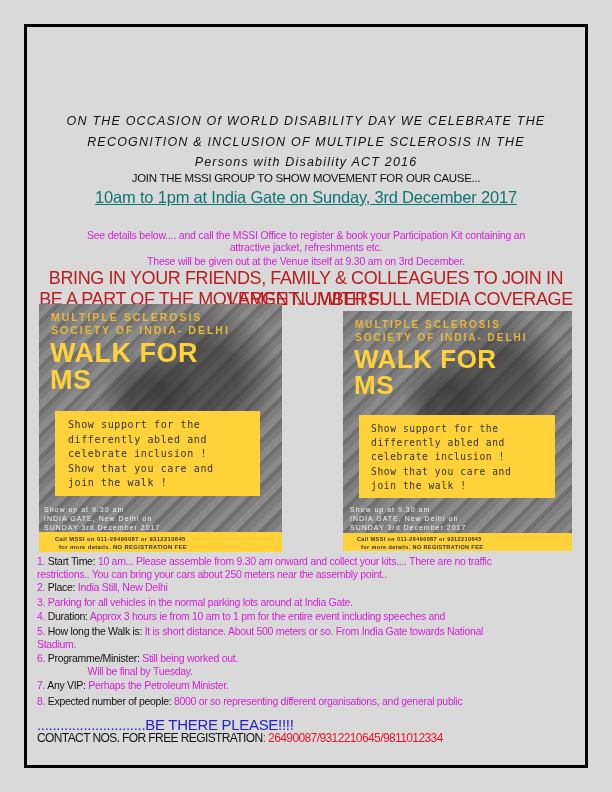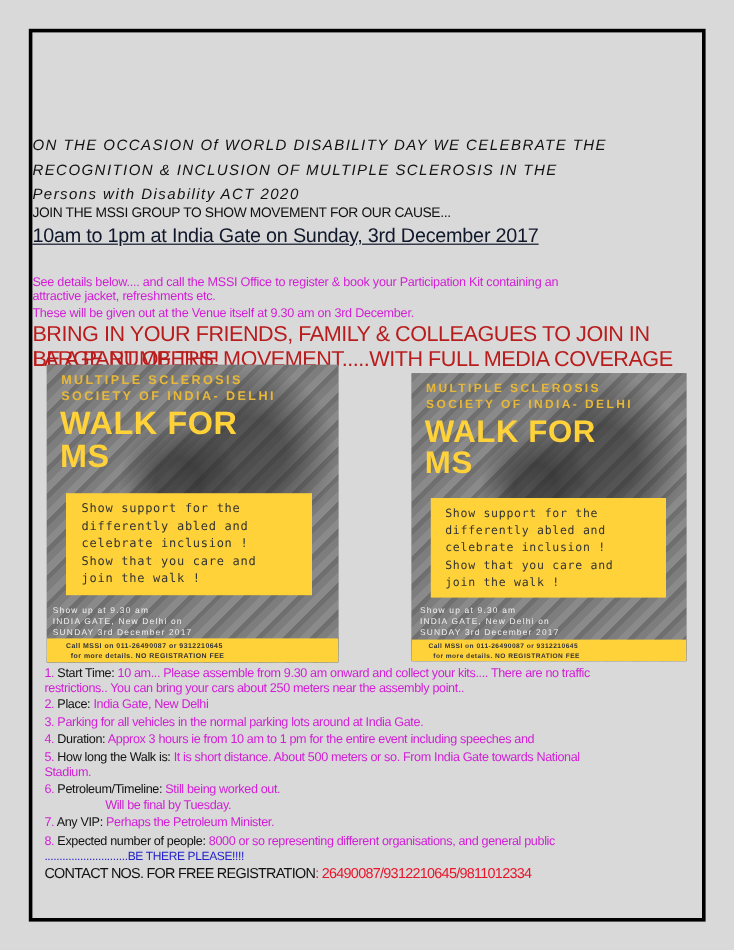--- a/index.html
+++ b/index.html
@@ -3,27 +3,27 @@
 <meta charset="utf-8">
 <style>
   * { box-sizing: border-box; margin: 0; padding: 0; }
   html, body { width: 612px; height: 792px; background: #d9d9d9; overflow: hidden; }
   body { position: relative; font-family: "Liberation Sans", sans-serif; }
   .frame {
     position: absolute; left: 24px; top: 24px; width: 564px; height: 744px;
     border: 3px solid #000; background: #d9d9d9;
   }
   .abs { position: absolute; }
-  .center { text-align: left; left: 0; width: 100%; }
+  .center { text-align: center; left: 0; width: 100%; }
   .italic-head {
     font-style: italic; font-size: 12.5px; letter-spacing: 1.2px; color: #111;
     white-space: nowrap;
   }
   .join { font-size: 11.5px; color: #111; letter-spacing: -0.3px; }
-  .date-line { font-size: 16.5px; color: #0f172a; text-decoration: underline; letter-spacing: -0.2px; }
+  .date-line { font-size: 16.5px; color: #0f766e; text-decoration: underline; letter-spacing: -0.2px; }
   .magenta { color: #d21fd6; }
   .pink-line { font-size: 10.5px; letter-spacing: -0.2px; }
   .black-cap { font-size: 18px; color: #b91c1c; letter-spacing: -0.4px; }
 
   
   .poster {
     position: absolute; overflow: hidden;
     background:
       radial-gradient(ellipse at 70% 30%, rgba(40,40,40,0.55) 0 12%, transparent 30%),
       radial-gradient(ellipse at 45% 40%, rgba(30,30,30,0.55) 0 10%, transparent 26%),
@@ -59,21 +59,21 @@
   .contact { font-size: 12px; color: #111; letter-spacing: -0.6px; white-space: nowrap; }
   .red { color: #e8152a; }
 </style>
 </head>
 <body>
 
 <div class="frame">
 
   <div class="abs center italic-head" style="top:87px;">ON THE OCCASION Of WORLD DISABILITY DAY WE CELEBRATE THE</div>
   <div class="abs center italic-head" style="top:108px;">RECOGNITION &amp; INCLUSION OF MULTIPLE SCLEROSIS IN THE</div>
-  <div class="abs center italic-head" style="top:128px;">Persons with Disability ACT 2020</div>
+  <div class="abs center italic-head" style="top:128px;">Persons with Disability ACT 2016</div>
   <div class="abs center join" style="top:145px;">JOIN THE MSSI GROUP TO SHOW MOVEMENT FOR OUR CAUSE...</div>
   <div class="abs center date-line" style="top:161px;">10am to 1pm at India Gate on Sunday, 3rd December 2017</div>
 
   <div class="abs center magenta pink-line" style="top:202px;">See details below.... and call the MSSI Office to register &amp; book your Participation Kit containing an</div>
   <div class="abs center magenta pink-line" style="top:214px;">attractive jacket, refreshments etc.</div>
   <div class="abs center magenta pink-line" style="top:228px;">These will be given out at the Venue itself at 9.30 am on 3rd December.</div>
   <div class="abs center black-cap" style="top:241px;">BRING IN YOUR FRIENDS, FAMILY &amp; COLLEAGUES TO JOIN IN LARGE NUMBERS!</div>
   <div class="abs center black-cap" style="top:262px;">BE A PART OF THE MOVEMENT.....WITH FULL MEDIA COVERAGE</div>
 
   <div class="poster" style="left:12px; top:277px; width:243px; height:248px;">
@@ -134,21 +134,21 @@
     <div class="row">
       <span class="magenta">1.</span>
       <span class="blk">Start Time</span><span class="blk">:</span>
       <span class="magenta">10 am... Please assemble from 9.30 am onward and collect your kits.... There are no traffic</span>
     </div>
     <div class="row magenta">restrictions.. You can bring your cars about 250 meters near the assembly point..</div>
 
     <div class="row" style="margin-top:1px;">
       <span class="magenta">2.</span>
       <span class="blk">Place</span><span class="blk">:</span>
-      <span class="magenta">India Gate, New Delhi</span>
+      <span class="magenta">India Still, New Delhi</span>
     </div>
 
     <div class="row" style="margin-top:2px;">
       <span class="magenta">3.</span>
       <span class="magenta">Parking for all vehicles in the normal parking lots around at India Gate.</span>
     </div>
 
     <div class="row" style="margin-top:2px;">
       <span class="magenta">4.</span>
       <span class="blk">Duration</span><span class="blk">:</span>
@@ -157,38 +157,38 @@
 
     <div class="row" style="margin-top:2px;">
       <span class="magenta">5.</span>
       <span class="blk">How long the Walk is</span><span class="blk">:</span>
       <span class="magenta">It is short distance. About 500 meters or so. From India Gate towards National</span>
     </div>
     <div class="row magenta">Stadium.</div>
 
     <div class="row" style="margin-top:2px;">
       <span class="magenta">6.</span>
-      <span class="blk">Petroleum/Timeline</span><span class="blk">:</span>
+      <span class="blk">Programme/Minister</span><span class="blk">:</span>
       <span class="magenta">Still being worked out.</span>
     </div>
     <div class="row magenta" style="white-space:pre;margin-left:48px;"> Will be final by Tuesday.</div>
 
     <div class="row" style="margin-top:2px;">
       <span class="magenta">7.</span>
       <span class="blk">Any VIP</span><span class="blk">:</span>
       <span class="magenta">Perhaps the Petroleum Minister.</span>
     </div>
 
     <div class="row" style="margin-top:3px;">
       <span class="magenta">8.</span>
       <span class="blk">Expected number of people</span><span class="blk">:</span>
       <span class="magenta">8000 or so representing different organisations, and general public</span>
     </div>
 
-    <div class="row blue" style="font-size:10px; margin-top:1px;">............................BE THERE PLEASE!!!!</div>
+    <div class="row blue" style="font-size:15px; margin-top:11px;">............................BE THERE PLEASE!!!!</div>
 
     <div class="row contact" style="margin-top:1px;">
       <span>CONTACT NOS. FOR FREE REGISTRATION</span><span class="red">:</span>
       <span class="red">26490087/9312210645/9811012334</span>
     </div>
   </div>
 
 </div>
 
 </body></html>

